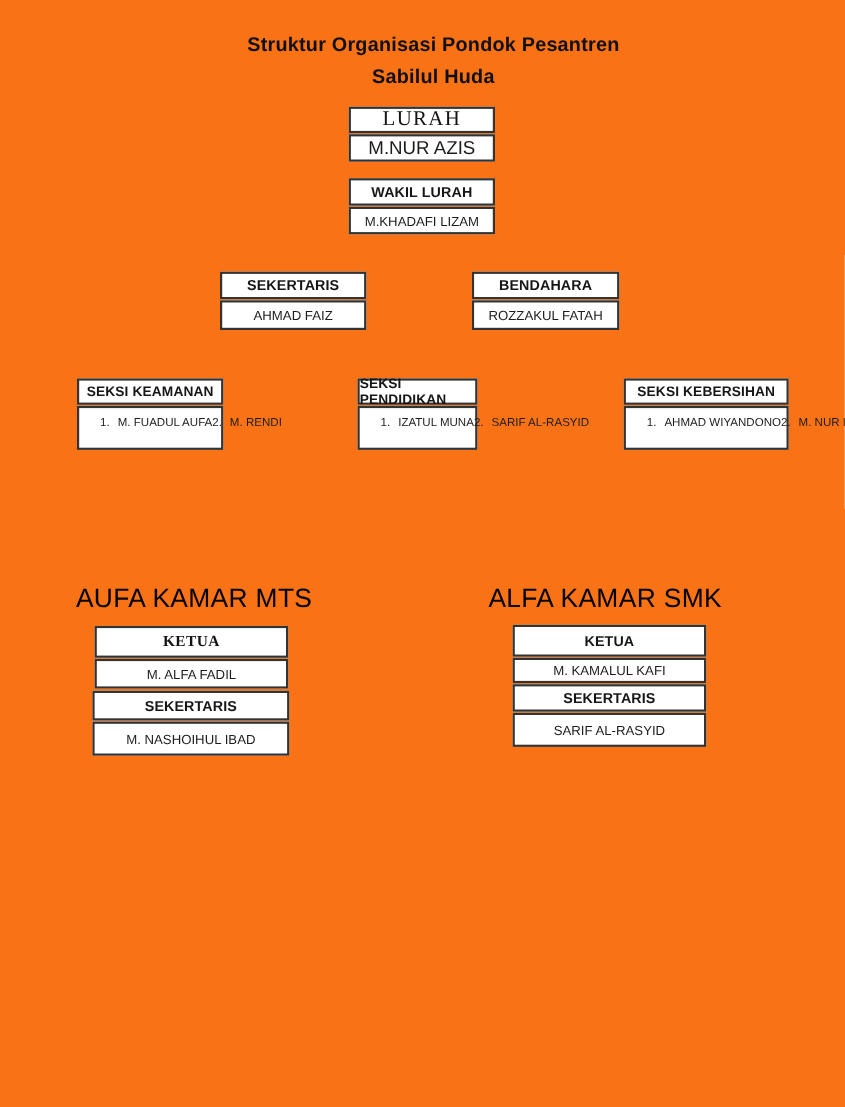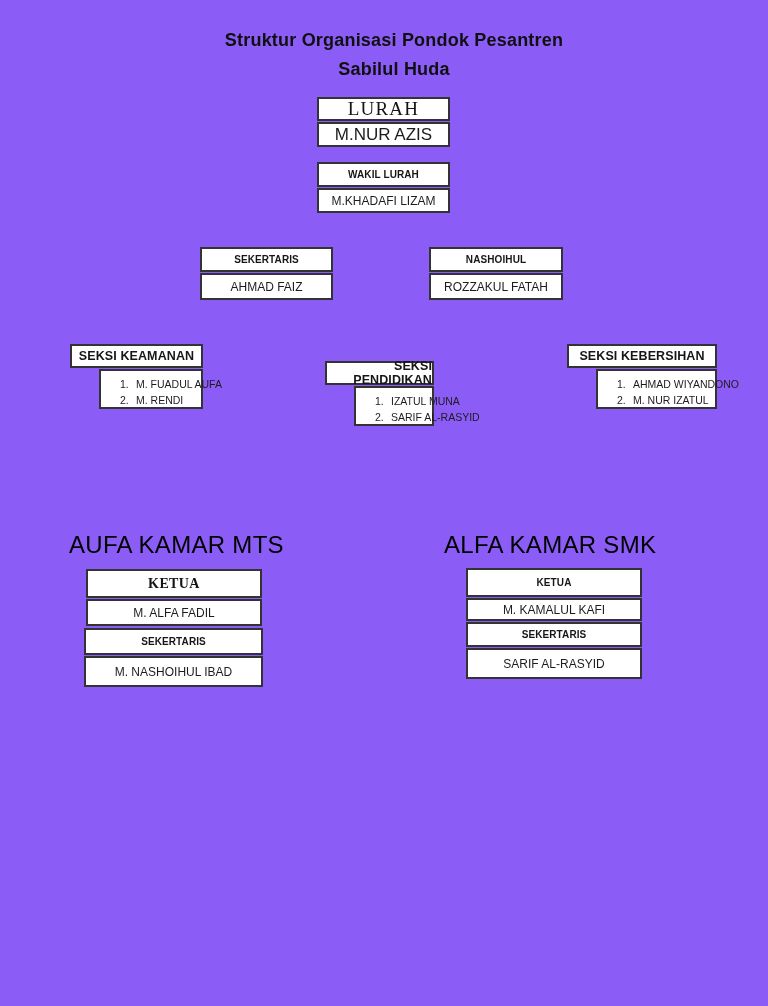--- a/index.html
+++ b/index.html
@@ -4,50 +4,50 @@
 <style>
   html,body{margin:0;padding:0;}
   body{
     width:768px;height:1006px;
     background:#ffffff;
     font-family:"Liberation Sans","DejaVu Sans",sans-serif;
     color:#161616;
     position:relative;
     overflow:hidden;
   }
-  .page{position:absolute;left:0;top:0;width:768px;height:1006px;background:#8b5cf6;}
+  .page{position:absolute;left:0;top:0;width:768px;height:1006px;background:#f97316;}
   .doc-title{
     position:absolute;left:0;top:26px;width:768px;
     text-align:center;font-size:18px;font-weight:600;line-height:29px;
     letter-spacing:.2px;color:#101010;transform:translateX(10px);
   }
   .box{position:absolute;box-sizing:border-box;}
   .cell{
     box-sizing:border-box;
     border:2px solid #333333;
     background:#ffffff;
     display:flex;align-items:center;justify-content:center;
-    text-align:right;
+    text-align:left;
   }
   .cell + .cell{margin-top:1px;}
-  .hdr{font-weight:700;font-size:10px;letter-spacing:.1px;}
+  .hdr{font-weight:700;font-size:13px;letter-spacing:.1px;}
   .hdr-sm{font-weight:700;font-size:12.5px;letter-spacing:.1px;}
   .name{font-weight:400;font-size:12px;color:#1c1c1c;}
   .name-sm{font-weight:400;font-size:17px;color:#1c1c1c;}
   .serif-title{
     font-family:"Liberation Serif","DejaVu Serif",serif;
     font-size:19px;letter-spacing:1.2px;font-weight:400;color:#141414;
   }
   .serif-bold{
     font-family:"Liberation Serif","DejaVu Serif",serif;
     font-size:14px;font-weight:700;letter-spacing:.4px;color:#141414;
   }
   .list-cell{
-    flex-direction:column;align-items:flex-start;justify-content:flex-start;
-    padding:5px 2px 0 19px;text-align:left;margin-left:29px;
+    flex-direction:row;align-items:flex-start;justify-content:flex-start;
+    padding:5px 2px 0 19px;text-align:left;
   }
   .member-row{
     font-size:10.5px;line-height:16px;font-weight:400;color:#1c1c1c;white-space:nowrap;
   }
   .member-num{display:inline-block;width:16px;}
   .section-heading{
     position:absolute;top:531px;
     font-size:24px;font-weight:400;letter-spacing:.3px;color:#000000;
     white-space:nowrap;
   }
@@ -71,33 +71,33 @@
     <div class="cell hdr" style="height:25px;">WAKIL LURAH</div>
     <div class="cell name" style="height:25px;">M.KHADAFI LIZAM</div>
   </div>
 
   <div class="box" style="left:200px;top:247px;width:133px;">
     <div class="cell hdr" style="height:25px;">SEKERTARIS</div>
     <div class="cell name" style="height:27px;">AHMAD FAIZ</div>
   </div>
 
   <div class="box" style="left:429px;top:247px;width:134px;">
-    <div class="cell hdr" style="height:25px;">NASHOIHUL</div>
+    <div class="cell hdr" style="height:25px;">BENDAHARA</div>
     <div class="cell name" style="height:27px;">ROZZAKUL FATAH</div>
   </div>
 
   <div class="box" style="left:70px;top:344px;width:133px;">
     <div class="cell hdr-sm" style="height:24px;">SEKSI KEAMANAN</div>
     <div class="cell list-cell" style="height:40px;">
       <div class="member-row"><span class="member-num">1.</span><span>M. FUADUL AUFA</span></div>
       <div class="member-row"><span class="member-num">2.</span><span>M. RENDI</span></div>
     </div>
   </div>
 
-  <div class="box" style="left:325px;top:361px;width:109px;">
+  <div class="box" style="left:325px;top:344px;width:109px;">
     <div class="cell hdr-sm" style="height:24px;">SEKSI PENDIDIKAN</div>
     <div class="cell list-cell" style="height:40px;">
       <div class="member-row"><span class="member-num">1.</span><span>IZATUL MUNA</span></div>
       <div class="member-row"><span class="member-num">2.</span><span>SARIF AL-RASYID</span></div>
     </div>
   </div>
 
   <div class="box" style="left:567px;top:344px;width:150px;">
     <div class="cell hdr-sm" style="height:24px;">SEKSI KEBERSIHAN</div>
     <div class="cell list-cell" style="height:40px;">

